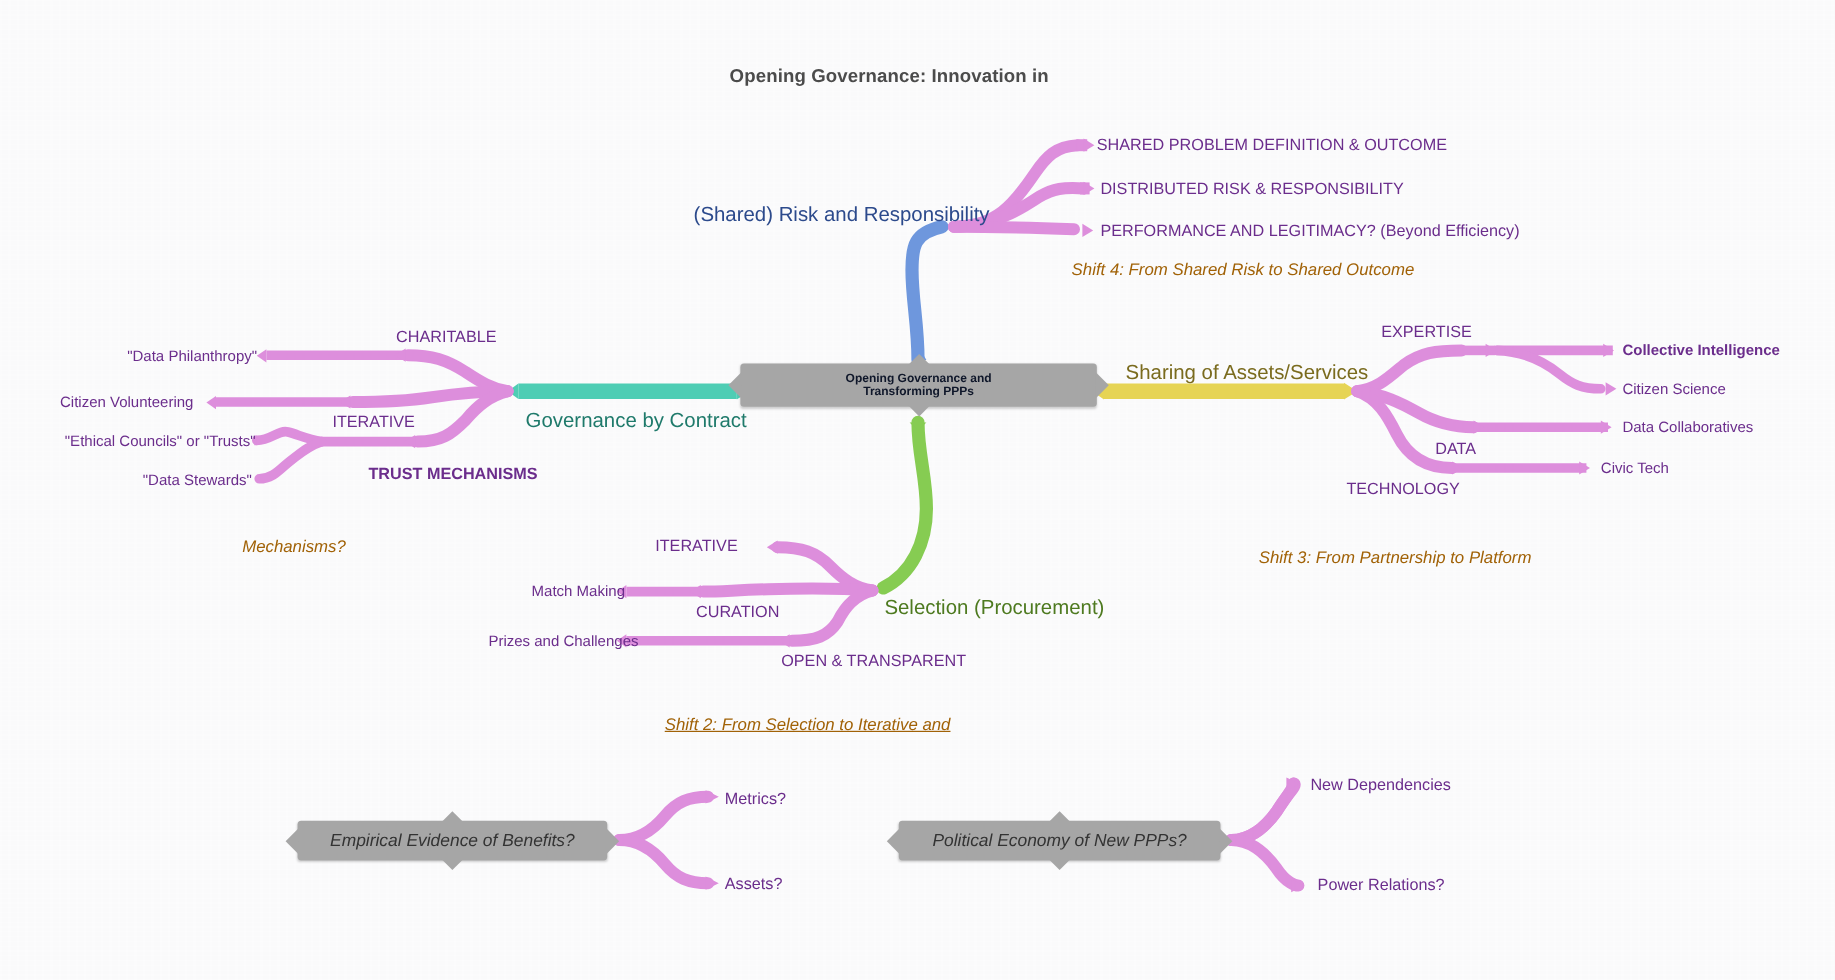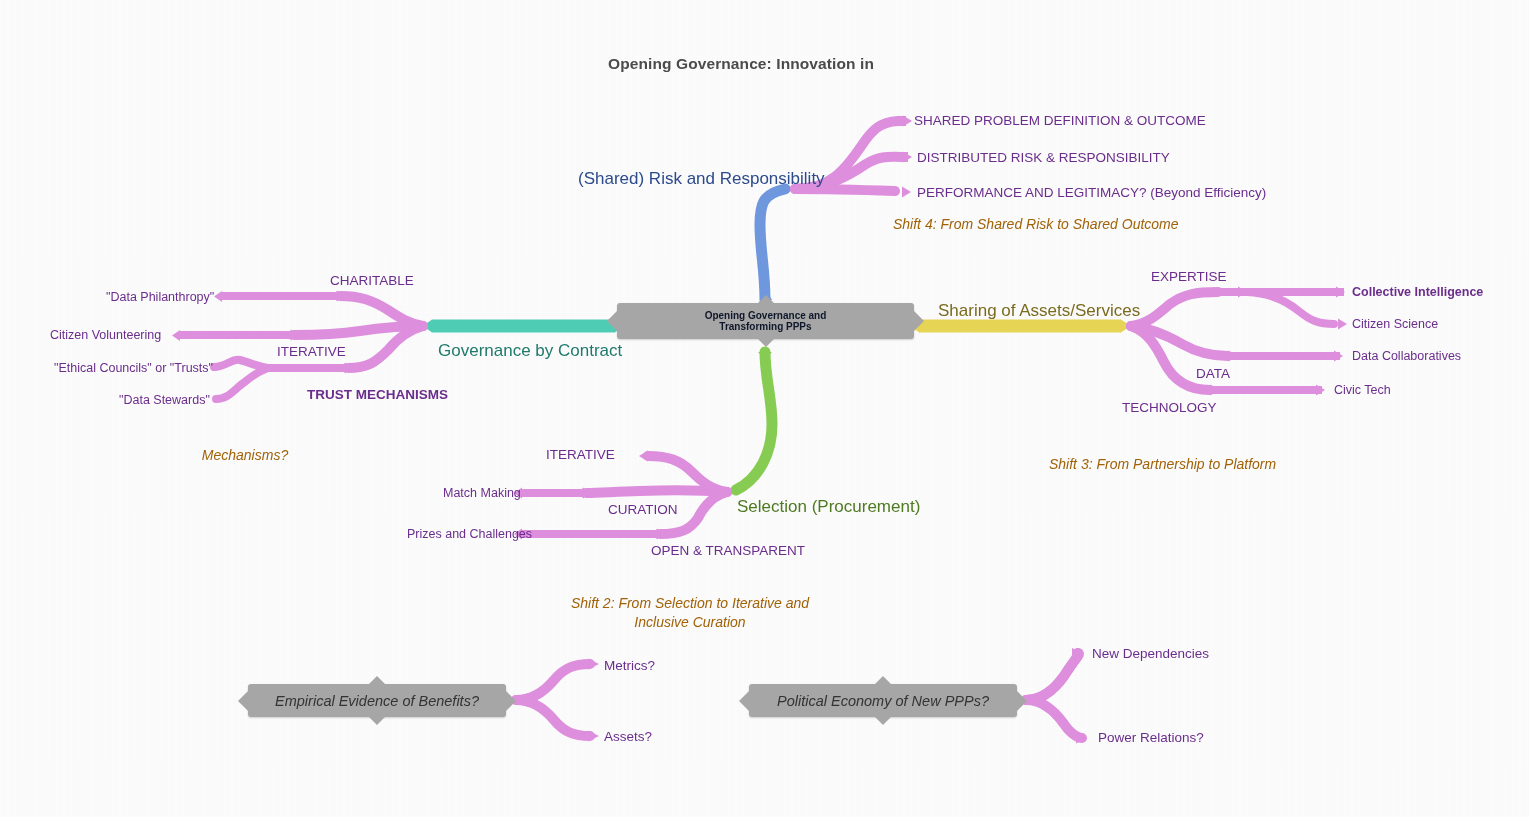--- a/index.html
+++ b/index.html
@@ -227,29 +227,28 @@
 
 <div class="lbl cat" style="left:1122px;top:400px;">TECHNOLOGY</div>
 <div class="lbl leaf" style="left:1334px;top:383px;">Civic Tech</div>
 
 <div class="lbl shift" style="left:1025px;top:455px;margin-left:24px;">Shift 3: From Partnership to Platform</div>
 
 <div class="lbl branch-main green-t" style="left:737px;top:496px;">Selection (Procurement)</div>
 
 <div class="lbl cat" style="left:546px;top:447px;">ITERATIVE</div>
 
-<div class="lbl cat" style="left:580px;top:502px;margin-left:28px;">CURATION</div>
+<div class="lbl cat" style="left:580px;top:502px;">CURATION</div>
 <div class="lbl leaf" style="left:443px;top:486px;">Match Making</div>
 
 <div class="lbl cat" style="left:651px;top:543px;">OPEN &amp; TRANSPARENT</div>
 <div class="lbl leaf" style="left:407px;top:527px;">Prizes and Challenges</div>
 
-<div class="lbl shift" style="left:520px;top:594px;width:340px;">
+<div class="lbl shift" style="left:503px;top:594px;width:340px;text-decoration:underline;">
   <div>Shift 2: From Selection to Iterative and</div>
-  <div>Inclusive Curation</div>
 </div>
 
 <div id="node-empirical" class="gbox">
   <span class="gnotch-t"></span>
   <span class="gnotch-b"></span>
   <span class="txt">Empirical Evidence of Benefits?</span>
 </div>
 <div class="lbl leaf-b" style="left:604px;top:658px;">Metrics?</div>
 <div class="lbl leaf-b" style="left:604px;top:729px;">Assets?</div>
 

